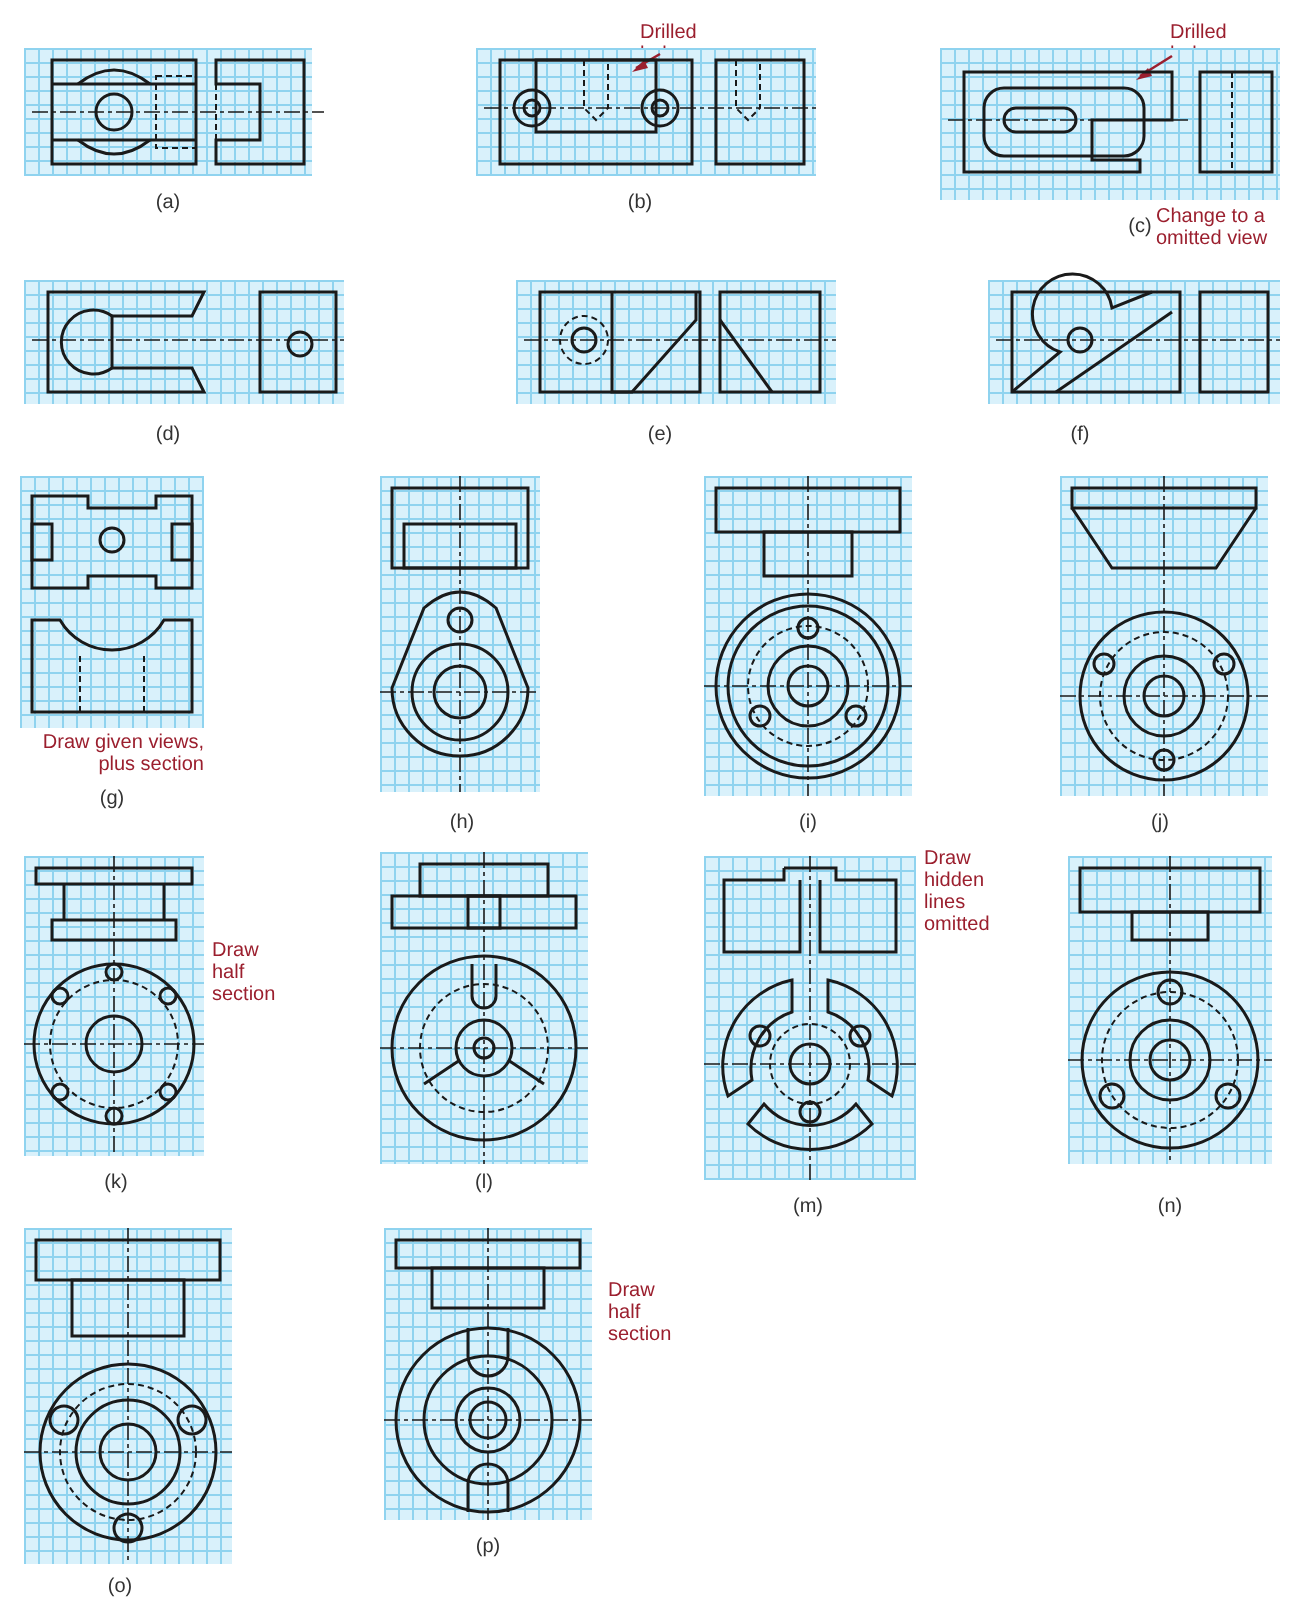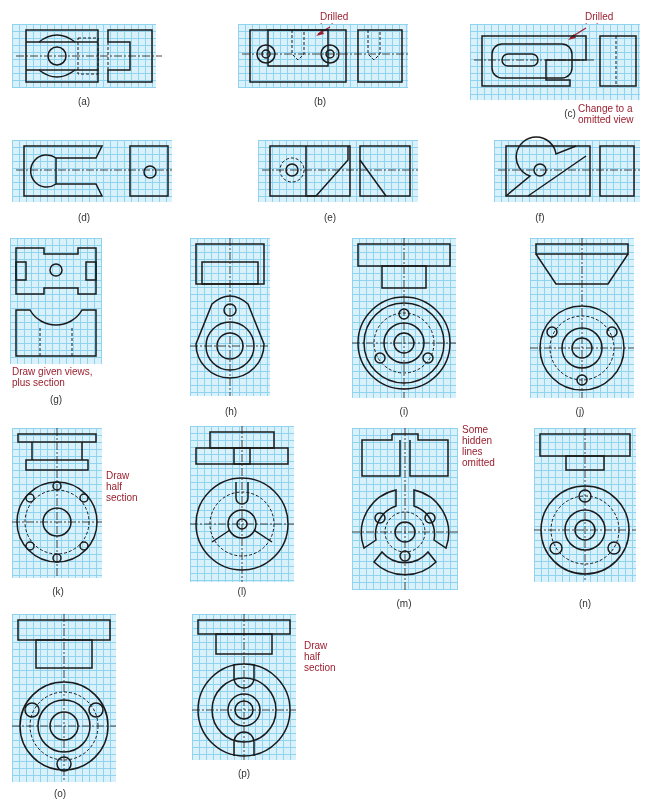--- a/index.html
+++ b/index.html
@@ -125,21 +125,21 @@
     <svg viewBox="0 0 92 126">
         <path class="k" d="M6 10 H34 V16 H68 V10 H86 V56 H68 V50 H34 V56 H6 Z"></path>
         <circle class="k" cx="46" cy="32" r="6"></circle>
         <rect class="k" x="6" y="24" width="10" height="18"></rect>
         <rect class="k" x="76" y="24" width="10" height="18"></rect>
         <path class="k" d="M6 72 H20 A30 30 0 0 0 72 72 H86 V118 H6 Z"></path>
         <line class="h" x1="30" y1="90" x2="30" y2="118"></line>
         <line class="h" x1="62" y1="90" x2="62" y2="118"></line>
       </svg>
   </div>
-  <div class="note" style="left:12px;top:366px;width:90px;">Draw given views, plus section</div>
+  <div class="note" style="left:12px;top:366px;width:90px;text-align:right;">Draw given views, plus section</div>
   <div class="cap" style="left:36px;top:394px;">(g)</div>
 </div>
 
 <div class="panel">
   <div class="grid" style="left:190px;top:238px;width:80px;height:158px;">
     <svg viewBox="0 0 80 158">
         <rect class="k" x="6" y="6" width="68" height="40"></rect>
         <rect class="k" x="12" y="24" width="56" height="22"></rect>
         <line class="c" x1="40" y1="0" x2="40" y2="158"></line>
         <path class="k" d="M22 66 Q40 50 58 66 L74 106 A34 34 0 1 1 6 106 Z"></path>
@@ -243,21 +243,21 @@
         <path class="k" d="M62 62 A44 44 0 0 1 94 120 L82 112 A30 30 0 0 0 62 78 Z"></path>
         <path class="k" d="M22 134 A44 44 0 0 0 84 134 L76 124 A30 30 0 0 1 30 124 Z"></path>
         <circle class="h" cx="53" cy="104" r="20"></circle>
         <circle class="k" cx="53" cy="104" r="10"></circle>
         <circle class="k" cx="28" cy="90" r="5"></circle>
         <circle class="k" cx="78" cy="90" r="5"></circle>
         <circle class="k" cx="53" cy="128" r="5"></circle>
         <line class="c" x1="0" y1="104" x2="106" y2="104"></line>
       </svg>
   </div>
-  <div class="note" style="left:462px;top:424px;width:46px;">Some hidden lines omitted</div>
+  <div class="note" style="left:462px;top:424px;width:46px;">Draw hidden lines omitted</div>
   <div class="cap" style="left:384px;top:598px;">(m)</div>
 </div>
 
 <div class="panel">
   <div class="grid" style="left:534px;top:428px;width:102px;height:154px;">
     <svg viewBox="0 0 102 154">
         <rect class="k" x="6" y="6" width="90" height="22"></rect>
         <rect class="k" x="32" y="28" width="38" height="14"></rect>
         <line class="c" x1="51" y1="0" x2="51" y2="154"></line>
         <circle class="k" cx="51" cy="102" r="44"></circle>

